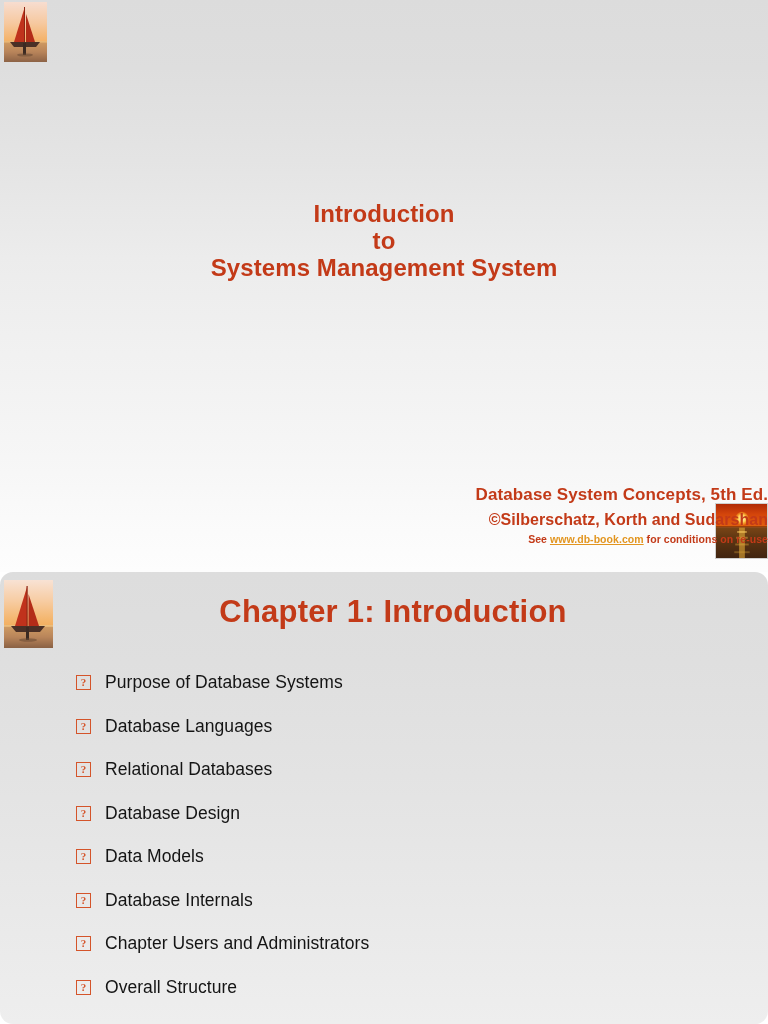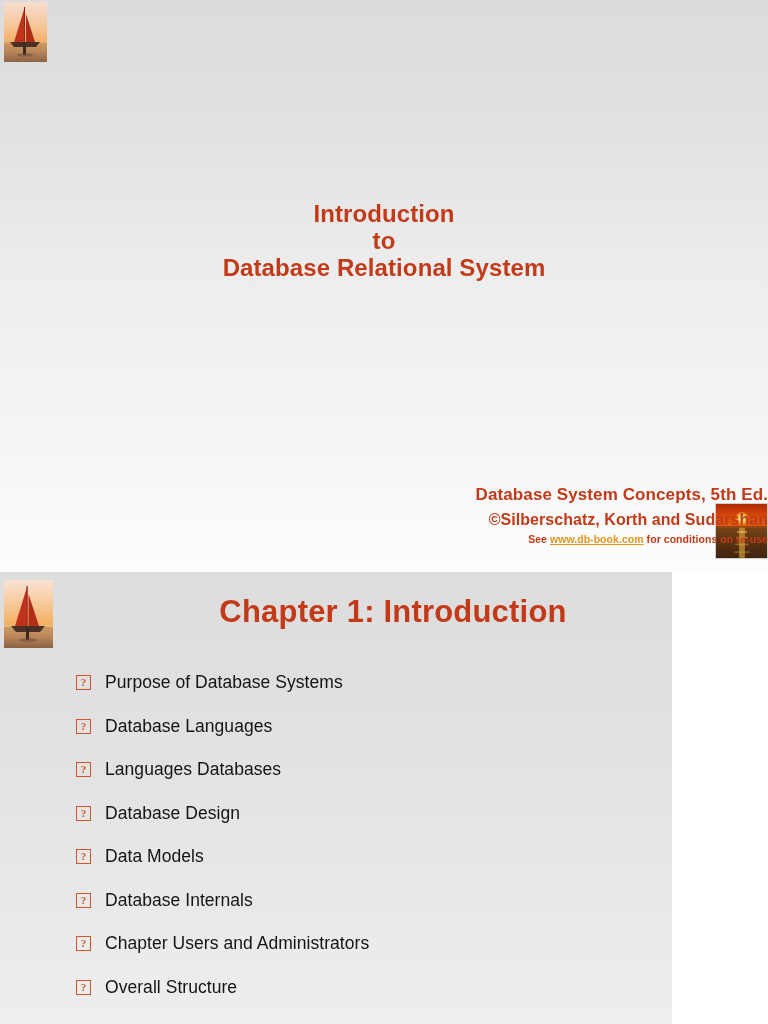--- a/index.html
+++ b/index.html
@@ -99,29 +99,30 @@
   }
   .credits-link {
     color:#E2951F;
     text-decoration:underline;
     font-weight:bold;
   }
 
   
   .slide-two {
     position:absolute; left:0; top:572px;
-    width:672px; height:452px;
+    width:768px; height:452px;
     background:linear-gradient(to bottom,
         #dddddd 0%,
         #dfdfdf 20%,
         #e3e3e3 45%,
         #e8e8e8 70%,
         #ececec 90%,
         #eeeeee 100%);
     overflow:hidden;
+    border-radius:13px;
   }
 
   .chapter-title {
     position:absolute;
     left:0; top:22px;
     width:768px;
     text-align:center;
     color:#C33A18;
     font-size:31px;
     font-weight:bold;
@@ -192,21 +193,21 @@
         <rect x="20" y="5" width="1" height="36" fill="#8d2412"></rect>
         <path d="M6 40 L36 40 L32 45 L10 45 Z" fill="#4a3026"></path>
         <rect x="19" y="41" width="3" height="12" fill="#3b2a22"></rect>
         <ellipse cx="21" cy="53" rx="8" ry="1.6" fill="#6d4c36" opacity="0.6"></ellipse>
       </svg>
     </div>
 
     <div class="main-title">
       <span class="ln">Introduction</span>
       <span class="ln">to</span>
-      <span class="ln">Database Relational System</span>
+      <span class="ln">Systems Management System</span>
     </div>
 
     <div class="sun-thumb">
       <svg class="sun-svg" viewBox="0 0 53 56" preserveAspectRatio="none" aria-hidden="true">
         <defs>
           <linearGradient id="skyB" x1="0" y1="0" x2="0" y2="1">
             <stop offset="0%" stop-color="#b02a06"></stop>
             <stop offset="45%" stop-color="#d4450b"></stop>
             <stop offset="100%" stop-color="#e2610f"></stop>
           </linearGradient>
@@ -277,21 +278,21 @@
       <li class="bullet-item">
         <span class="bullet-marker">?</span>
         <span class="bullet-text">Purpose of Database Systems</span>
       </li>
       <li class="bullet-item">
         <span class="bullet-marker">?</span>
         <span class="bullet-text">Database Languages</span>
       </li>
       <li class="bullet-item">
         <span class="bullet-marker">?</span>
-        <span class="bullet-text">Languages Databases</span>
+        <span class="bullet-text">Relational Databases</span>
       </li>
       <li class="bullet-item">
         <span class="bullet-marker">?</span>
         <span class="bullet-text">Database Design</span>
       </li>
       <li class="bullet-item">
         <span class="bullet-marker">?</span>
         <span class="bullet-text">Data Models</span>
       </li>
       <li class="bullet-item">

